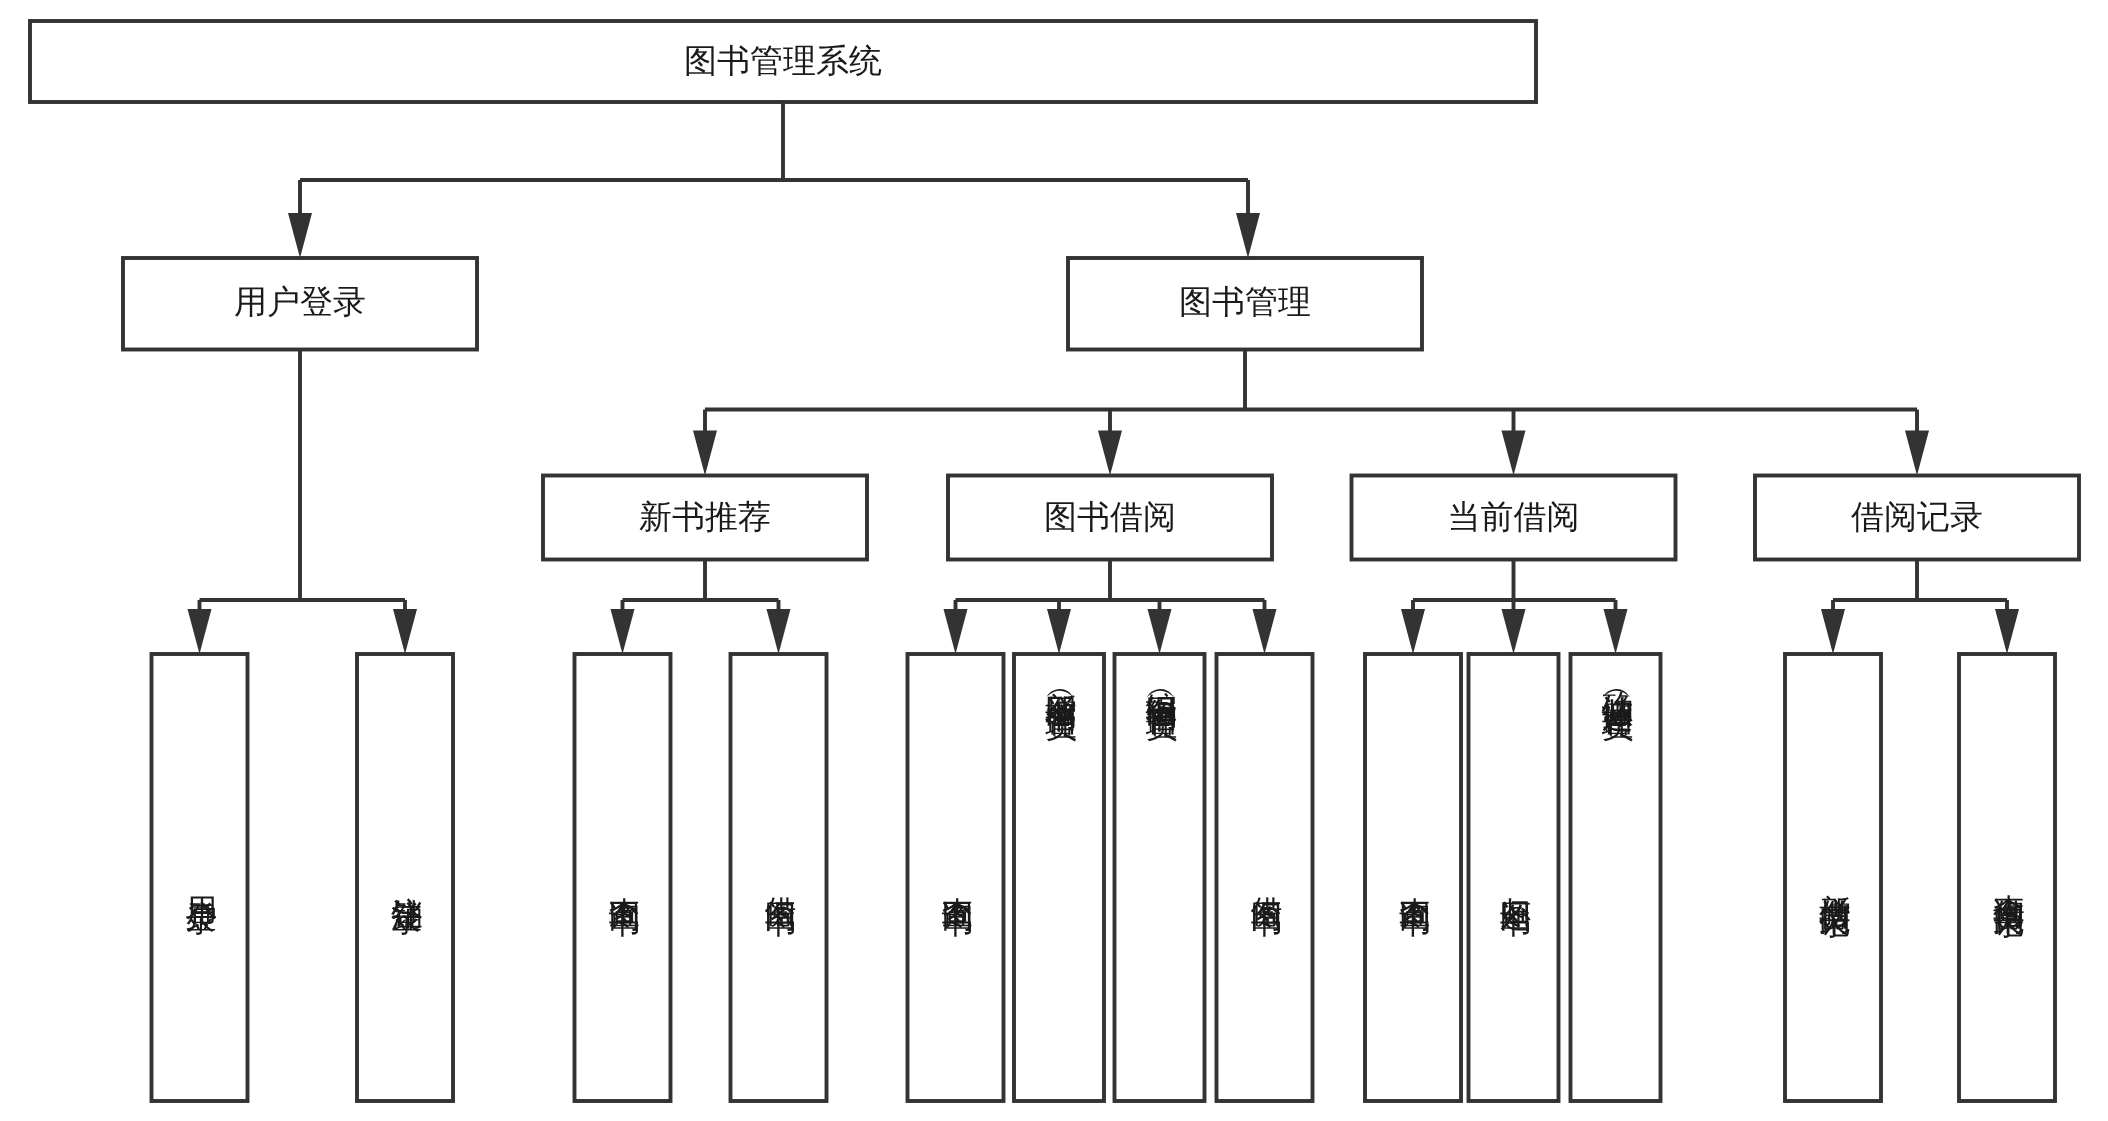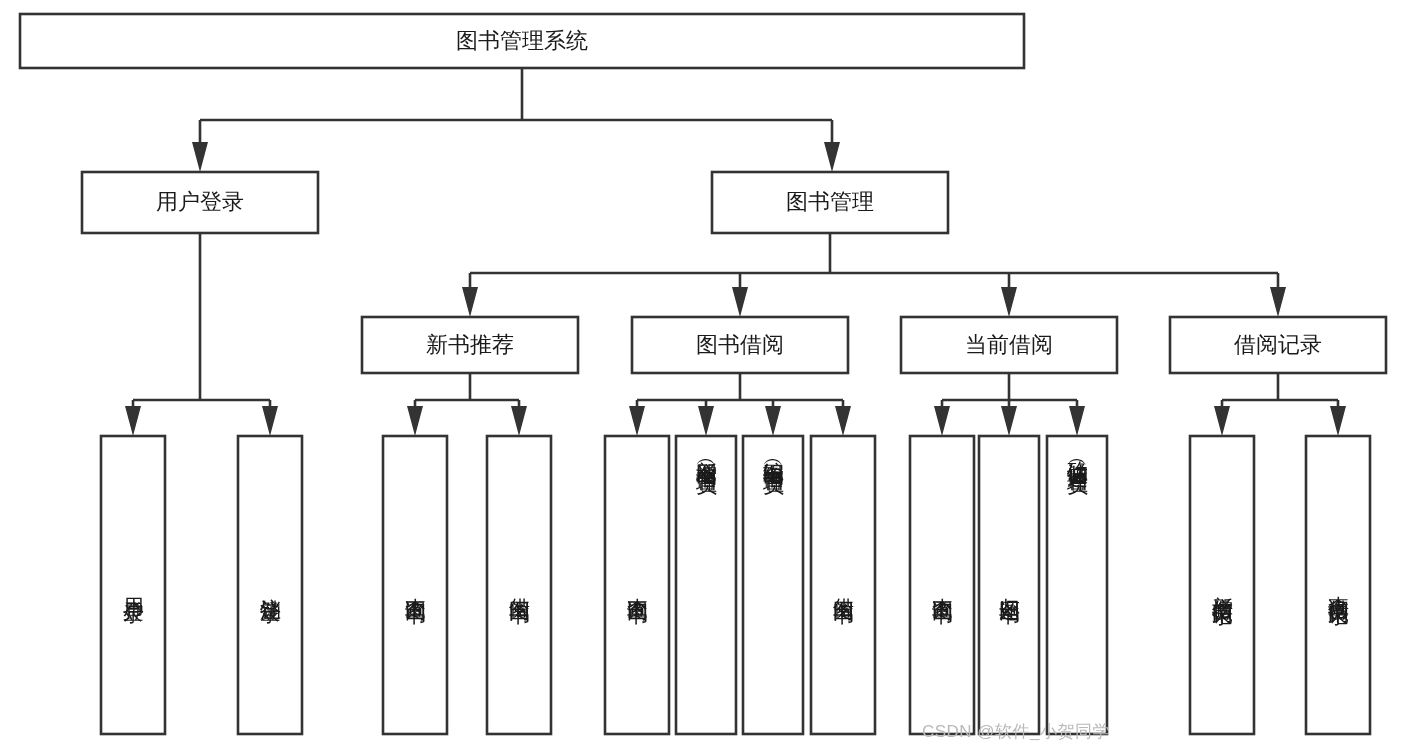--- a/index.html
+++ b/index.html
@@ -199,14 +199,13 @@
   <div class="leaf-wrap" style="left:1047px;top:436px;width:60px;height:298px;align-items:flex-start;padding-top:8px;box-sizing:border-box;">
     <span class="leaf-text">确认归还（管理员）</span>
   </div>
   <div class="leaf-wrap" style="left:1190px;top:436px;width:64px;height:298px;">
     <span class="leaf-text">新增借阅记录</span>
   </div>
   <div class="leaf-wrap" style="left:1306px;top:436px;width:64px;height:298px;">
     <span class="leaf-text">查询借阅记录</span>
   </div>
 
-  <div class="watermark">CSDN @软件_小贺同学</div>
 </div>
 
 </body></html>

